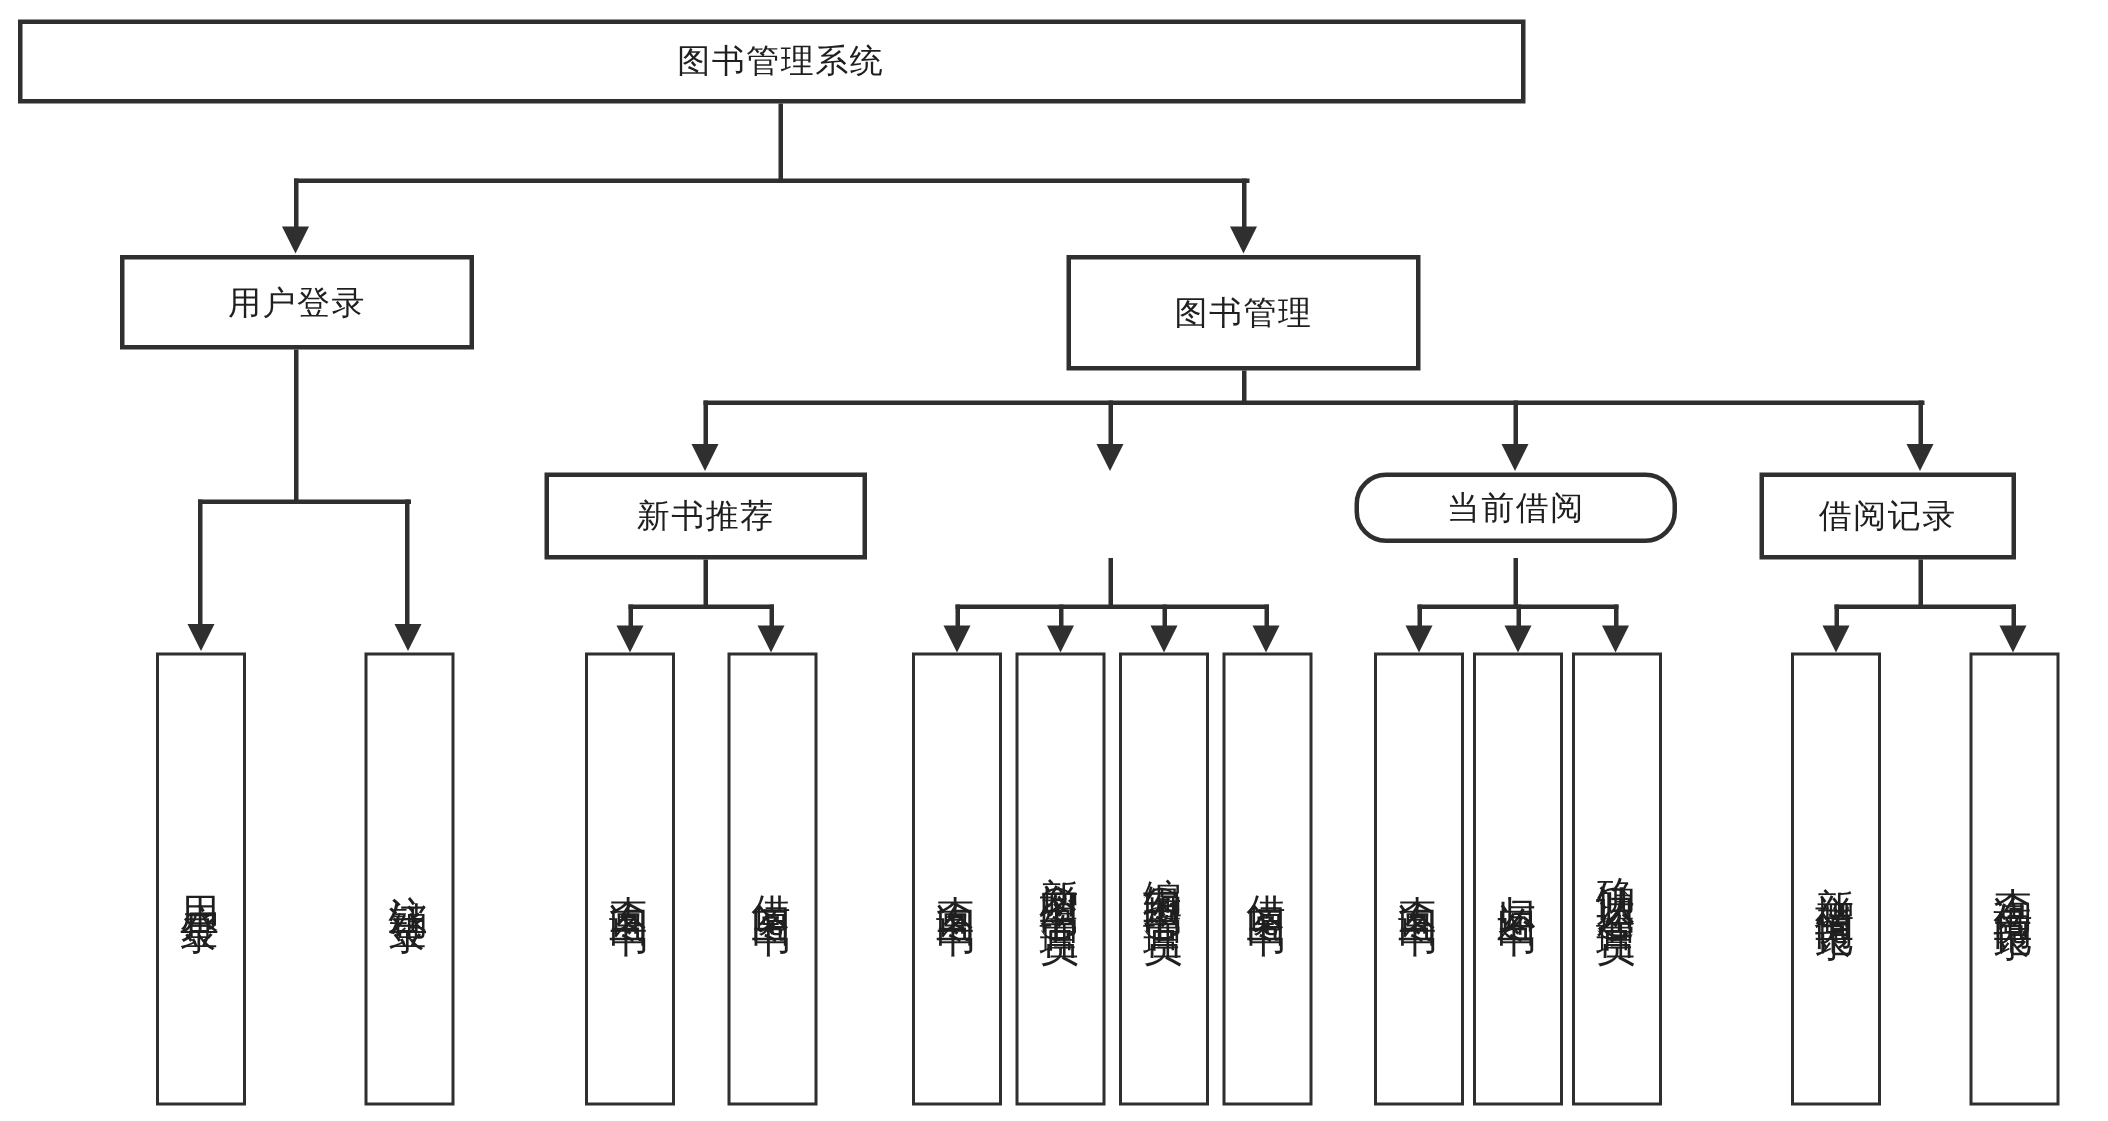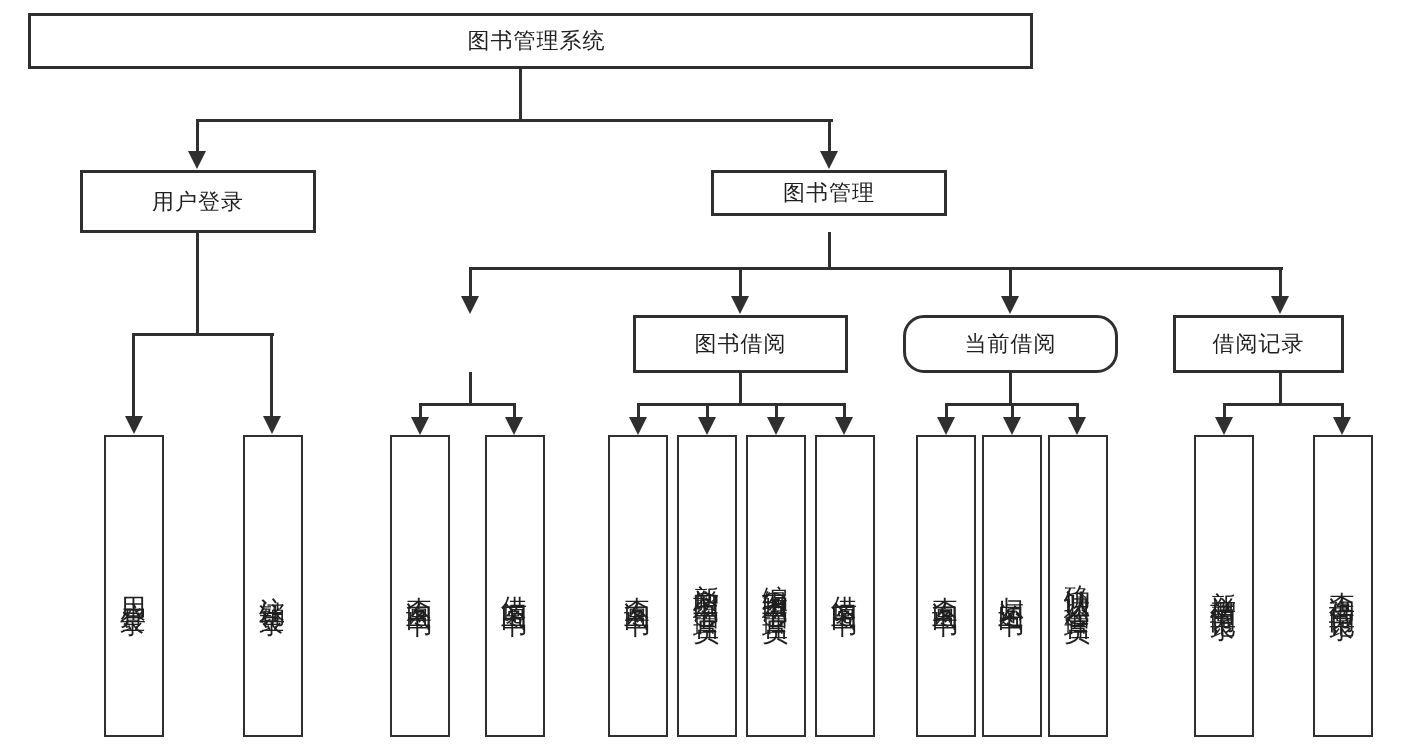--- a/index.html
+++ b/index.html
@@ -53,35 +53,35 @@
     font-size:23px;color:var(--wm);
     text-shadow:1px 1px 0 #ffffff,-1px -1px 0 #ffffff,1px -1px 0 #ffffff,-1px 1px 0 #ffffff,2px 2px 3px #ffffff;
     z-index:5;letter-spacing:1px;
   }
 </style>
 </head>
 <body>
 
 <div id="canvas">
 
-  <div class="hbox" style="left:28px;top:13px;width:1005px;height:56px;padding-left:12px;">
+  <div class="hbox" style="left:12px;top:13px;width:1005px;height:56px;padding-left:12px;">
     <span>图书管理系统</span>
   </div>
 
   <div class="line vl" style="left:519px;top:66px;height:56px;"></div>
   <div class="line hl" style="left:196px;top:119px;width:637px;"></div>
   <div class="line vl" style="left:196px;top:119px;height:33px;"></div>
   <div class="arrow" style="left:188px;top:151px;"></div>
   <div class="line vl" style="left:828px;top:119px;height:33px;"></div>
   <div class="arrow" style="left:820px;top:151px;"></div>
 
   <div class="hbox" style="left:80px;top:170px;width:236px;height:63px;">
     <span>用户登录</span>
   </div>
-  <div class="hbox" style="left:711px;top:170px;width:236px;height:46px;">
+  <div class="hbox" style="left:711px;top:170px;width:236px;height:77px;">
     <span>图书管理</span>
   </div>
 
   <div class="line vl" style="left:196px;top:232px;height:103px;"></div>
   <div class="line hl" style="left:132px;top:333px;width:142px;"></div>
   <div class="line vl" style="left:132px;top:333px;height:84px;"></div>
   <div class="arrow" style="left:125px;top:416px;"></div>
   <div class="line vl" style="left:270px;top:333px;height:84px;"></div>
   <div class="arrow" style="left:263px;top:416px;"></div>
 
@@ -96,24 +96,24 @@
   <div class="line hl" style="left:469px;top:267px;width:814px;"></div>
   <div class="line vl" style="left:469px;top:267px;height:30px;"></div>
   <div class="arrow" style="left:461px;top:296px;"></div>
   <div class="line vl" style="left:739px;top:267px;height:30px;"></div>
   <div class="arrow" style="left:731px;top:296px;"></div>
   <div class="line vl" style="left:1009px;top:267px;height:30px;"></div>
   <div class="arrow" style="left:1001px;top:296px;"></div>
   <div class="line vl" style="left:1279px;top:267px;height:30px;"></div>
   <div class="arrow" style="left:1271px;top:296px;"></div>
 
-  <div class="hbox" style="left:633px;top:315px;width:215px;height:58px;">
-    <span>图书借阅</span>
+  <div class="hbox" style="left:363px;top:315px;width:215px;height:58px;">
+    <span>新书推荐</span>
   </div>
-  <div class="hbox" style="left:903px;top:315px;width:215px;height:58px;border-radius:21px;">
+  <div class="hbox" style="left:903px;top:315px;width:215px;height:47px;border-radius:21px;">
     <span>当前借阅</span>
   </div>
   <div class="hbox" style="left:1173px;top:315px;width:171px;height:58px;">
     <span>借阅记录</span>
   </div>
 
   <div class="line vl" style="left:469px;top:372px;height:33px;"></div>
   <div class="line hl" style="left:419px;top:403px;width:97px;"></div>
   <div class="line vl" style="left:419px;top:403px;height:16px;"></div>
   <div class="arrow" style="left:411px;top:417px;"></div>

